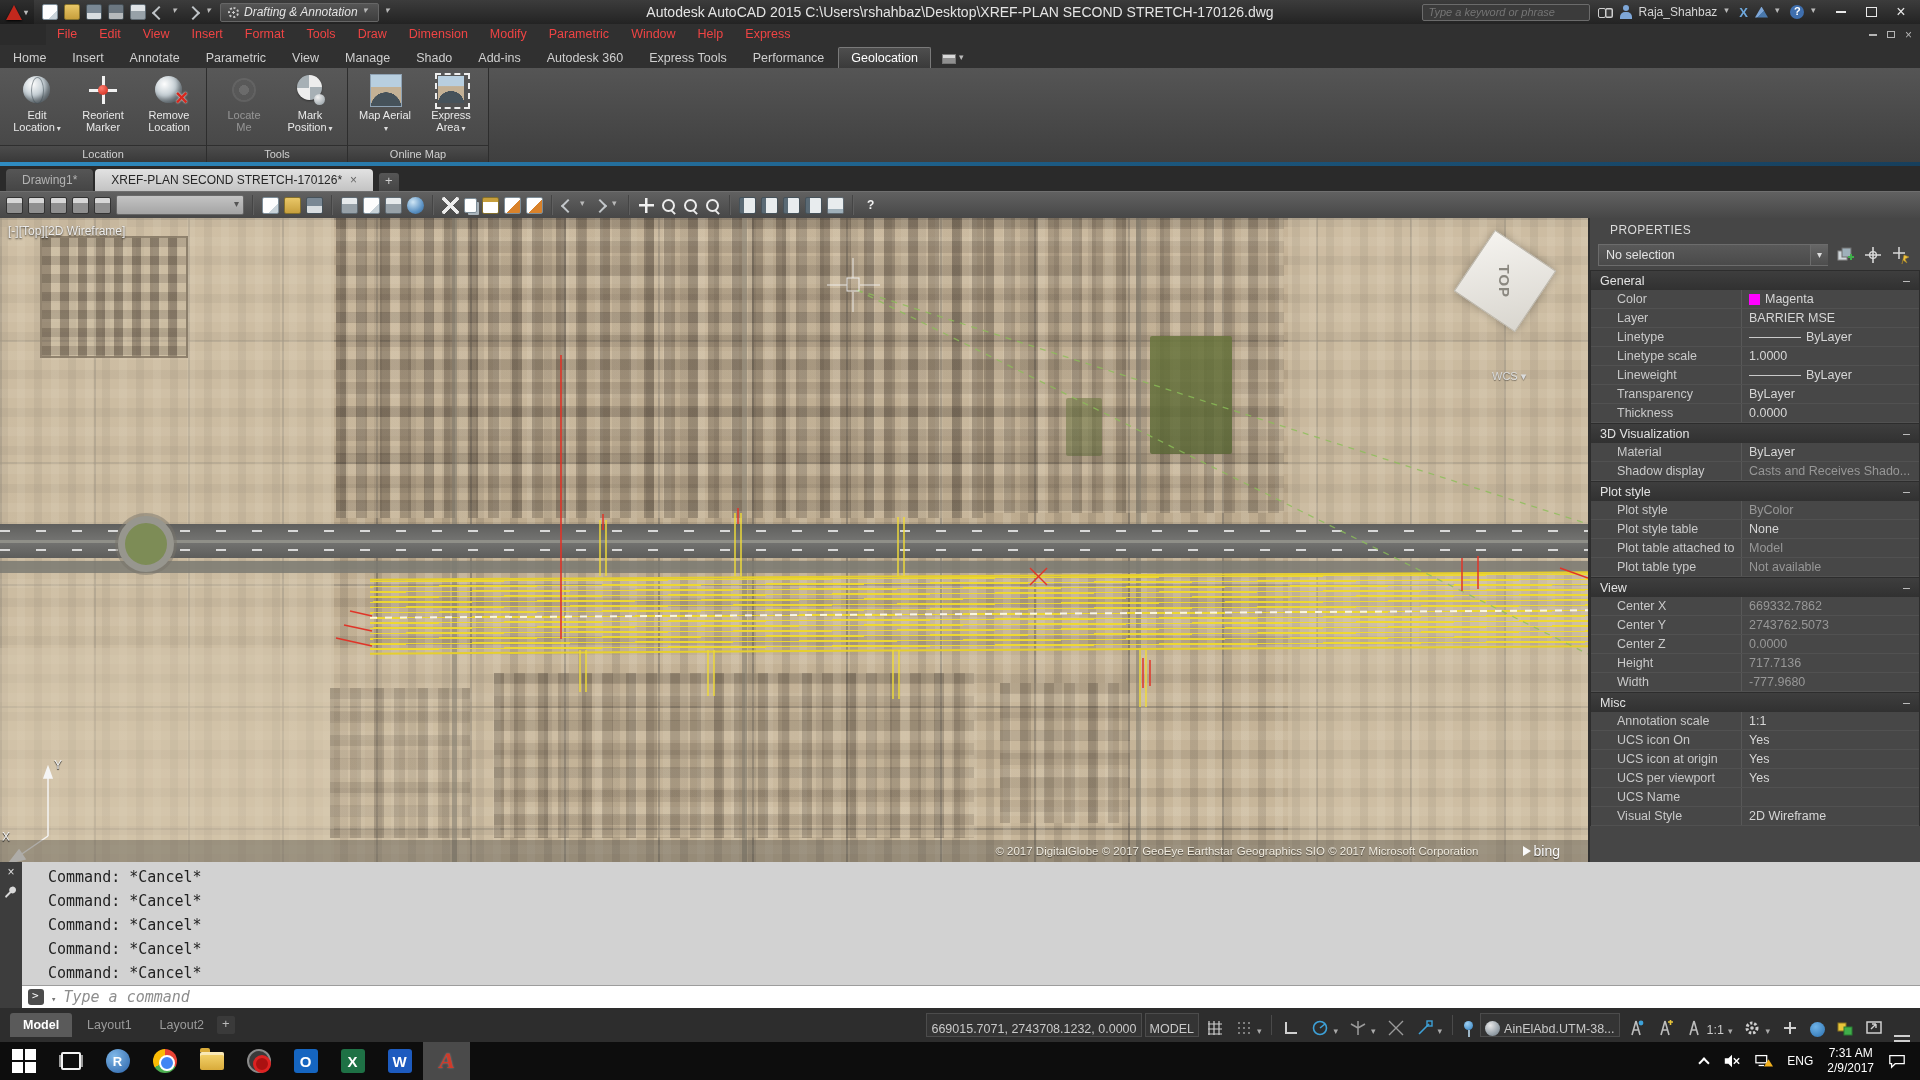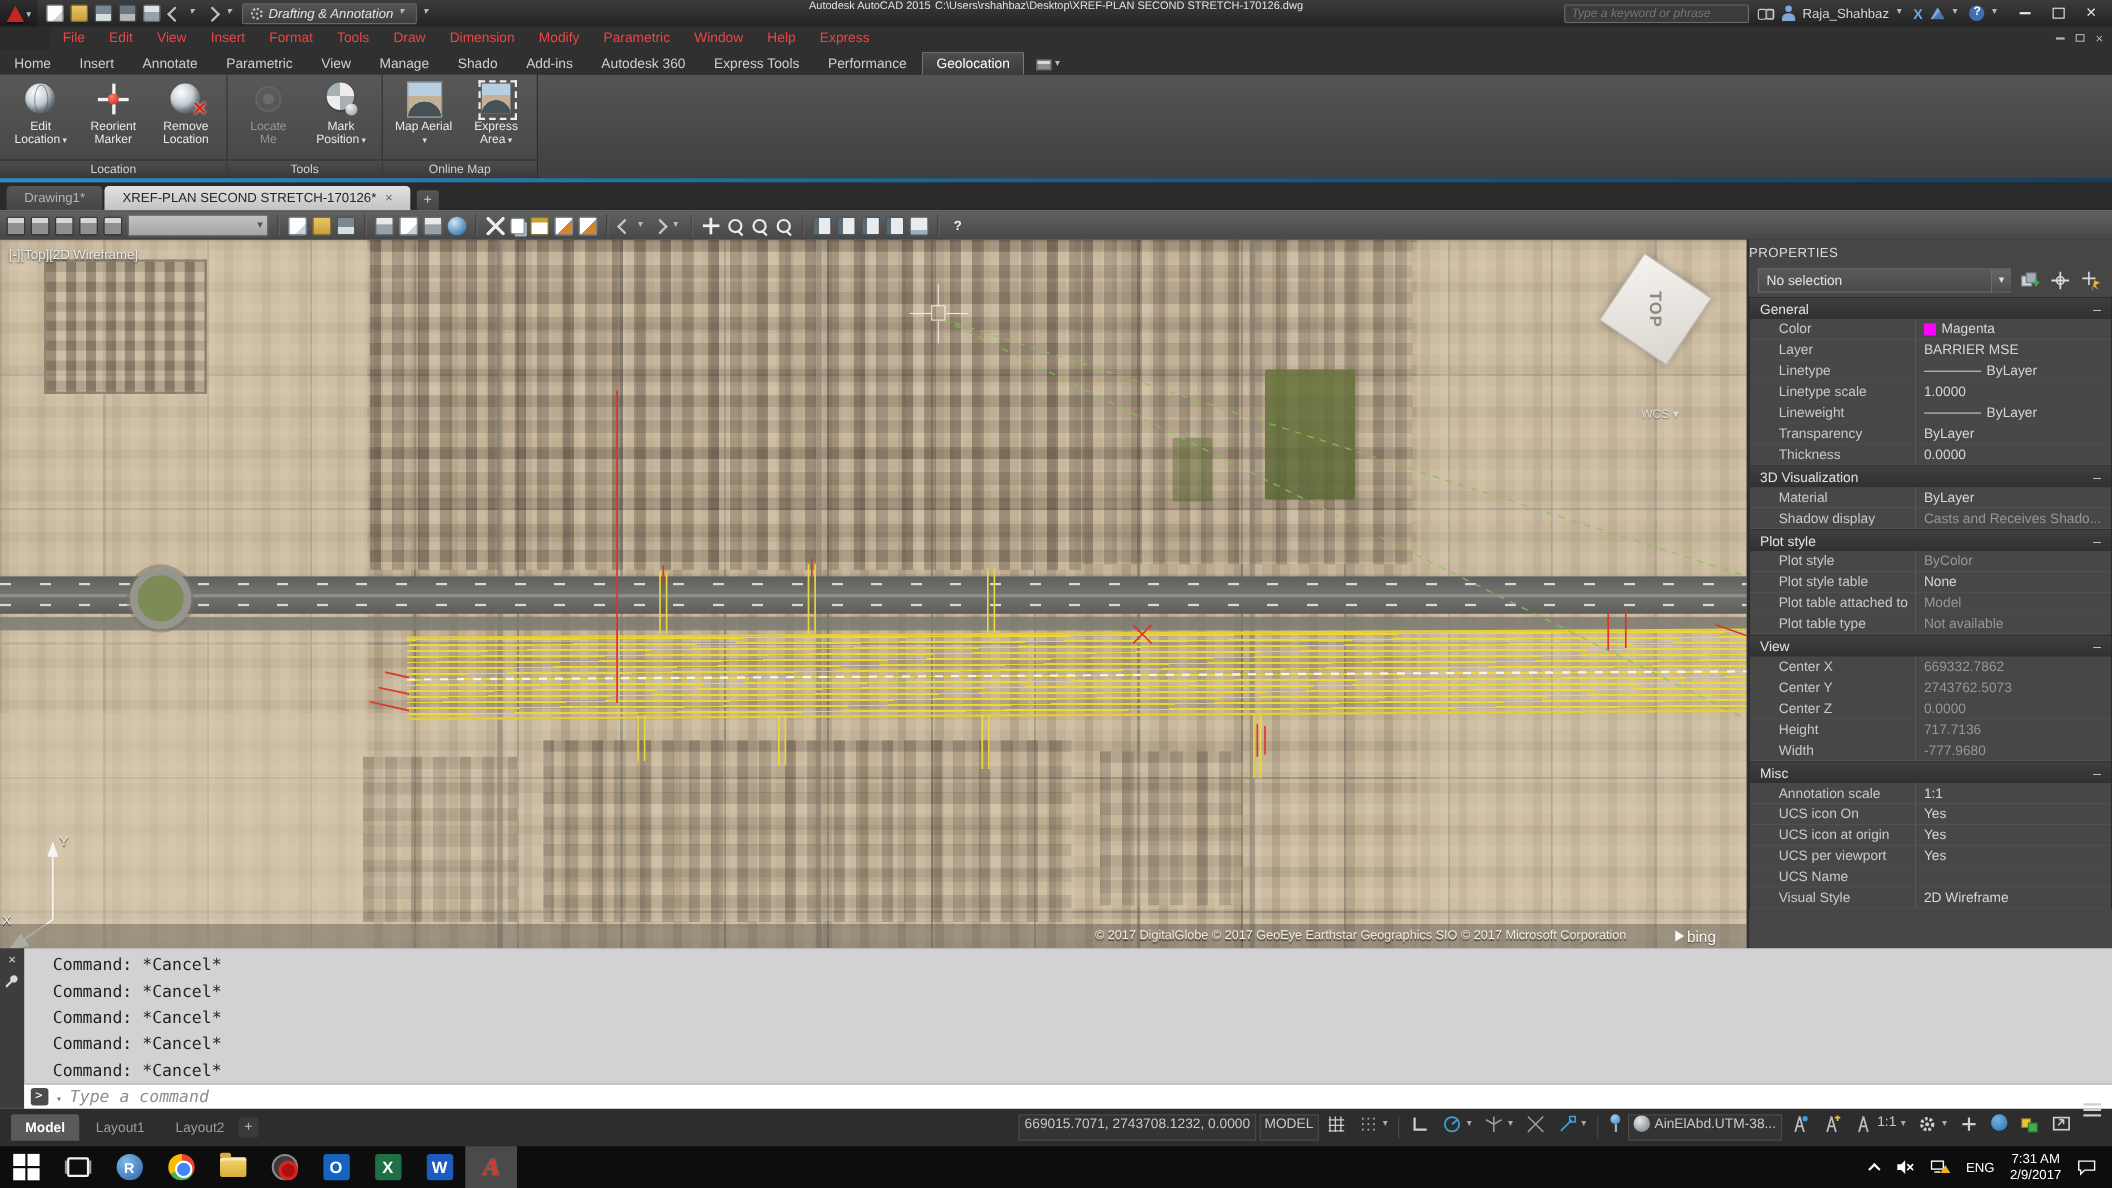--- a/index.html
+++ b/index.html
@@ -17,21 +17,21 @@
   .qi.folder{background:linear-gradient(#e9c768,#c79f3c);border:1px solid #84702c;border-radius:2px;}
   .qi.save{background:linear-gradient(#7a8894 55%,#d8dde0 56%);border:1px solid #46525a;border-radius:2px;}
   .qi.plot{background:linear-gradient(#dfe3e6 40%,#97a1a8 41%);border:1px solid #5f6a72;border-radius:2px;}
   .arr-l,.arr-r{width:14px;height:12px;position:relative;opacity:.9;}
   .arr-l::after{content:"";position:absolute;left:2px;top:2px;width:8px;height:8px;border-left:2px solid #cfd4d8;border-bottom:2px solid #cfd4d8;transform:rotate(45deg);}
   .arr-r::after{content:"";position:absolute;right:2px;top:2px;width:8px;height:8px;border-right:2px solid #cfd4d8;border-bottom:2px solid #cfd4d8;transform:rotate(-45deg);}
   .dd-sm{width:8px;height:8px;position:relative;}
   .dd-sm::after{content:"\25BE";color:#b9b9b9;font-size:9px;position:absolute;left:0;top:-3px;}
   .workspace{display:flex;align-items:center;gap:5px;height:19px;background:linear-gradient(#555,#3d3d3d);border:1px solid #666;border-radius:2px;padding:0 7px;color:#e3e3e3;}
   .gear{width:11px;height:11px;border:2px dotted #c9c9c9;border-radius:50%;background:radial-gradient(circle,#c9c9c9 25%,transparent 27%);}
-  .win-title{position:absolute;left:0;right:0;top:0;height:24px;display:flex;align-items:flex-start;justify-content:center;gap:4px;pointer-events:none;color:#e4e4e4;font-size:10px;}
+  .win-title{position:absolute;left:0;right:0;top:0;height:24px;display:flex;align-items:center;justify-content:center;gap:4px;pointer-events:none;color:#e4e4e4;font-size:14px;}
   .tb-right{margin-left:auto;display:flex;align-items:center;gap:7px;padding-right:4px;}
   .search{width:168px;height:17px;background:#3b3b3b;border:1px solid #6b6b6b;border-radius:2px;color:#9f9f9f;font-style:italic;font-size:11px;padding:0 6px;font-family:"Liberation Sans",sans-serif;}
   .binoc{width:16px;height:12px;position:relative;}
   .binoc::before{content:"";position:absolute;left:1px;top:2px;width:6px;height:8px;border:1.5px solid #cfcfcf;border-radius:2px;box-shadow:7px 0 0 -1.5px #3c3c3c,7px 0 0 0 #cfcfcf;}
   .person{width:12px;height:14px;position:relative;}
   .person::before{content:"";position:absolute;left:3px;top:0;width:6px;height:6px;border-radius:50%;background:#7ea7d8;}
   .person::after{content:"";position:absolute;left:0;top:7px;width:12px;height:7px;border-radius:5px 5px 0 0;background:#7ea7d8;}
   .xlogo{color:#6fa8dc;font-weight:bold;font-size:13px;}
   .a360{width:13px;height:11px;background:linear-gradient(135deg,#7ea7d8 50%,#4a79ad 51%);clip-path:polygon(50% 0,100% 100%,0 100%);}
   .helpq{width:14px;height:14px;border-radius:50%;background:#3f6fae;position:relative;}
@@ -152,21 +152,21 @@
   .vcube span{transform:rotate(56deg);color:#8b8880;font-weight:bold;letter-spacing:1px;font-size:15px;}
   .wcs{position:absolute;left:1492px;top:152px;color:#dfe3e8;font-size:11px;opacity:.85;text-shadow:0 1px 1px rgba(0,0,0,.5);text-align:right;}
   .ucs-x{position:absolute;left:2px;top:612px;color:#f5f5f5;font-size:12px;text-shadow:0 1px 1px #000;}
   .ucs-y{position:absolute;left:54px;top:540px;color:#f5f5f5;font-size:12px;text-shadow:0 1px 1px #000;}
   .copystrip{position:absolute;left:0;right:0;bottom:0;height:22px;background:rgba(88,84,76,.45);display:flex;align-items:center;justify-content:flex-end;gap:44px;padding:0 28px;color:#f0ebdf;font-size:11.5px;text-shadow:0 1px 1px rgba(0,0,0,.55);}
   .bing{display:flex;align-items:center;gap:3px;color:#fafafa;font-size:14px;}
   .bing i{width:0;height:0;border-top:5px solid transparent;border-bottom:5px solid transparent;border-left:8px solid #fafafa;}
 
   
   .props{position:absolute;left:1588px;top:218px;width:332px;height:644px;background:#464646;border-left:2px solid #303030;color:#cfcfcf;font-size:12.5px;display:flex;flex-direction:column;}
-  .props-title{height:25px;line-height:25px;padding-left:0;font-size:12px;color:#dadada;letter-spacing:.4px;}
+  .props-title{height:25px;line-height:25px;padding-left:20px;font-size:12px;color:#dadada;letter-spacing:.4px;}
   .combo-row{display:flex;align-items:center;gap:6px;padding:1px 8px 4px 8px;}
   .pcombo{flex:1;height:22px;background:linear-gradient(#595959,#4a4a4a);border:1px solid #6c6c6c;display:flex;align-items:center;padding:0 7px;color:#e3e3e3;position:relative;}
   .pcombo::after{content:"\25BE";position:absolute;right:-1px;top:0;width:17px;height:20px;background:linear-gradient(#666,#4d4d4d);border-left:1px solid #6c6c6c;color:#ddd;text-align:center;line-height:20px;font-size:10px;}
   .pbtn{width:22px;height:22px;display:flex;align-items:center;justify-content:center;}
   .psec{border:1px solid #2d2d2d;border-bottom:none;}
   .psec-h{height:19px;background:linear-gradient(#3e3e3e,#313131);display:flex;align-items:center;padding:0 9px;font-weight:normal;color:#e3e3e3;}
   .psec-h::after{content:"\2013";margin-left:auto;color:#cfcfcf;}
   .prow{display:flex;height:19px;align-items:center;border-bottom:1px solid rgba(90,90,90,.55);background:#474747;}
   .plabel{width:150px;padding-left:26px;color:#c9c9c9;white-space:nowrap;overflow:hidden;}
   .pvalue{flex:1;height:100%;display:flex;align-items:center;gap:5px;padding-left:7px;border-left:1px solid #585858;color:#d6d6d6;white-space:nowrap;overflow:hidden;}
@@ -187,21 +187,21 @@
   .prompt-dd::after{content:"\25BE";color:#777;font-size:9px;font-style:normal;}
 
   
   .statusbar{position:absolute;left:0;top:1008px;width:1920px;height:34px;background:#2d2d2d;display:flex;align-items:center;color:#c9c9c9;font-size:12.5px;}
   .ltabs{display:flex;align-items:center;gap:2px;padding-left:10px;}
   .ltab{padding:0 13px;height:24px;line-height:24px;border-radius:3px 3px 0 0;color:#9b9b9b;background:transparent;}
   .ltab.active{background:#5a5a5a;color:#fff;font-weight:bold;}
   .ltab-new{width:18px;height:18px;position:relative;background:#3a3a3a;border-radius:2px;}
   .ltab-new::after{content:"+";position:absolute;left:5px;top:0;color:#bbb;font-size:13px;}
   .sb-right{margin-left:auto;display:flex;align-items:center;gap:3px;padding-right:6px;}
-  .sb-cell{height:24px;display:flex;align-items:flex-start;padding:0 4px;gap:4px;}
+  .sb-cell{height:24px;display:flex;align-items:flex-end;padding:0 4px;gap:4px;}
   .sb-box{border:1px solid #4c4c4c;background:#343434;}
   .sbi{width:18px;height:18px;}
   .sb-dd::after{content:"\25BE";color:#aaa;font-size:9px;}
   .sb-sep{width:1px;height:20px;background:#4a4a4a;margin:0 3px;}
   .pinic{width:10px;height:16px;position:relative;}
   .pinic::before{content:"";position:absolute;left:1px;top:0;width:9px;height:9px;border-radius:50%;background:radial-gradient(circle at 35% 30%,#9fd0f2,#2f80c2);}
   .pinic::after{content:"";position:absolute;left:5px;top:9px;width:1.5px;height:7px;background:#9db6c6;}
   .globemini{width:15px;height:15px;border-radius:50%;background:radial-gradient(circle at 35% 30%,#e8e8e8,#9aa4ac 60%,#69747c);}
   .bluecirc{width:15px;height:15px;border-radius:50%;background:radial-gradient(circle at 38% 32%,#6fb3e8,#2a6fae);}
   .hamb{width:16px;height:2px;background:#cfcfcf;box-shadow:0 5px 0 #cfcfcf,0 10px 0 #cfcfcf;margin-top:-10px;}

